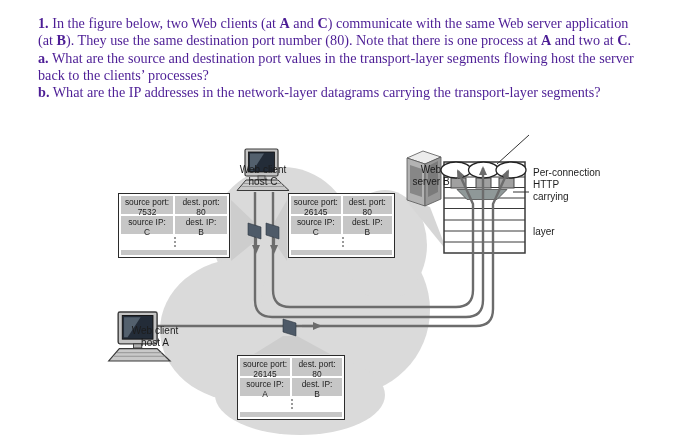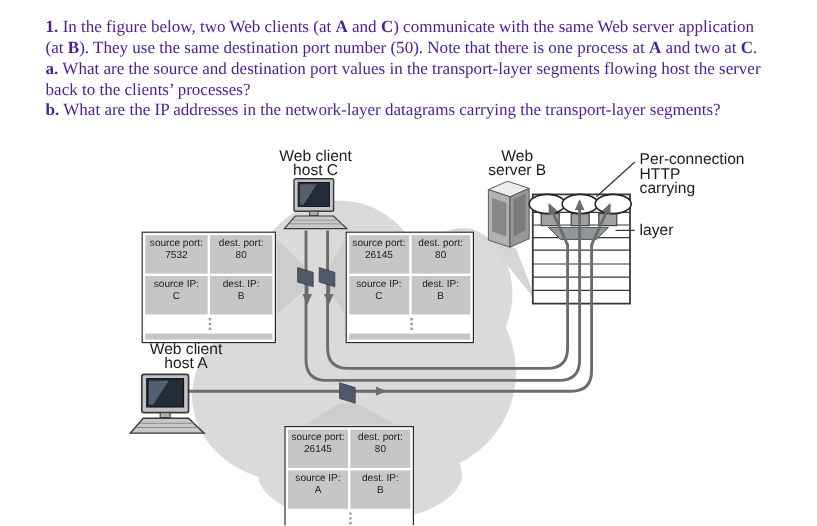--- a/index.html
+++ b/index.html
@@ -10,50 +10,50 @@
   
   .question {
     position:absolute; left:38px; top:15px; width:630px;
     font-family:"Liberation Serif", serif; font-size:14.2px;
     line-height:17.3px; color:#4c1d95;
   }
   .qline { white-space:nowrap; }
   .qline .b { font-weight:bold; }
   
   .fig-label {
-    position:absolute; font-size:13px; line-height:12px; color:#1c1c1c;
+    position:absolute; font-size:10px; line-height:12px; color:#1c1c1c;margin-top:40px;
   }
   .fig-label.center { text-align:center; }
   
   .seg-table {
     position:absolute; box-sizing:border-box; background:#ffffff;
     border:1.5px solid #2b2b2b; padding:2px;
     display:flex; flex-direction:column; row-gap:2px;
     font-size:8.4px; line-height:9.6px; color:#1c1c1c; text-align:center;
   }
-  .seg-row { display:flex; column-gap:2px; height:32px; }
+  .seg-row { display:flex; column-gap:2px; height:18px; }
   .seg-cell { flex:1 1 0; background:#c6c6c6; padding-top:2px; }
   .seg-cell div { white-space:nowrap; }
   .dots-row { position:relative; height:12px; background:#ffffff; }
   .vdots {
     position:absolute; left:50%; top:1px; bottom:1px; width:0;
     border-left:2px dotted #9a9a9a;
   }
   .foot-strip { height:5px; background:#c6c6c6; }
   
   .fig-svg { position:absolute; left:0; top:0; }
 </style>
 </head>
 <body>
 
 <div class="page">
 
   <div class="question" id="question">
       <div class="qline"><span class="b">1.</span><span> In the figure below, two Web clients (at </span><span class="b">A</span><span> and </span><span class="b">C</span><span>) communicate with the same Web server application</span></div>
-      <div class="qline"><span>(at </span><span class="b">B</span><span>). They use the same destination port number (50). Note that there is one process at </span><span class="b">A</span><span> and two at </span><span class="b">C</span><span>.</span></div>
+      <div class="qline"><span>(at </span><span class="b">B</span><span>). They use the same destination port number (80). Note that there is one process at </span><span class="b">A</span><span> and two at </span><span class="b">C</span><span>.</span></div>
       <div class="qline"><span class="b">a.</span><span> What are the source and destination port values in the transport-layer segments flowing host the server</span></div>
       <div class="qline"><span>back to the clients’ processes?</span></div>
       <div class="qline"><span class="b">b.</span><span> What are the IP addresses in the network-layer datagrams carrying the transport-layer segments?</span></div>
     </div>
 
   <svg class="fig-svg" width="681" height="438" viewBox="0 0 681 438">
     <defs>
       <marker id="ah" markerUnits="userSpaceOnUse" markerWidth="12" markerHeight="10" refX="7" refY="4" orient="auto">
         <path d="M0,0 L9,4 L0,8 Z" fill="#6c6c6c"></path>
       </marker>

